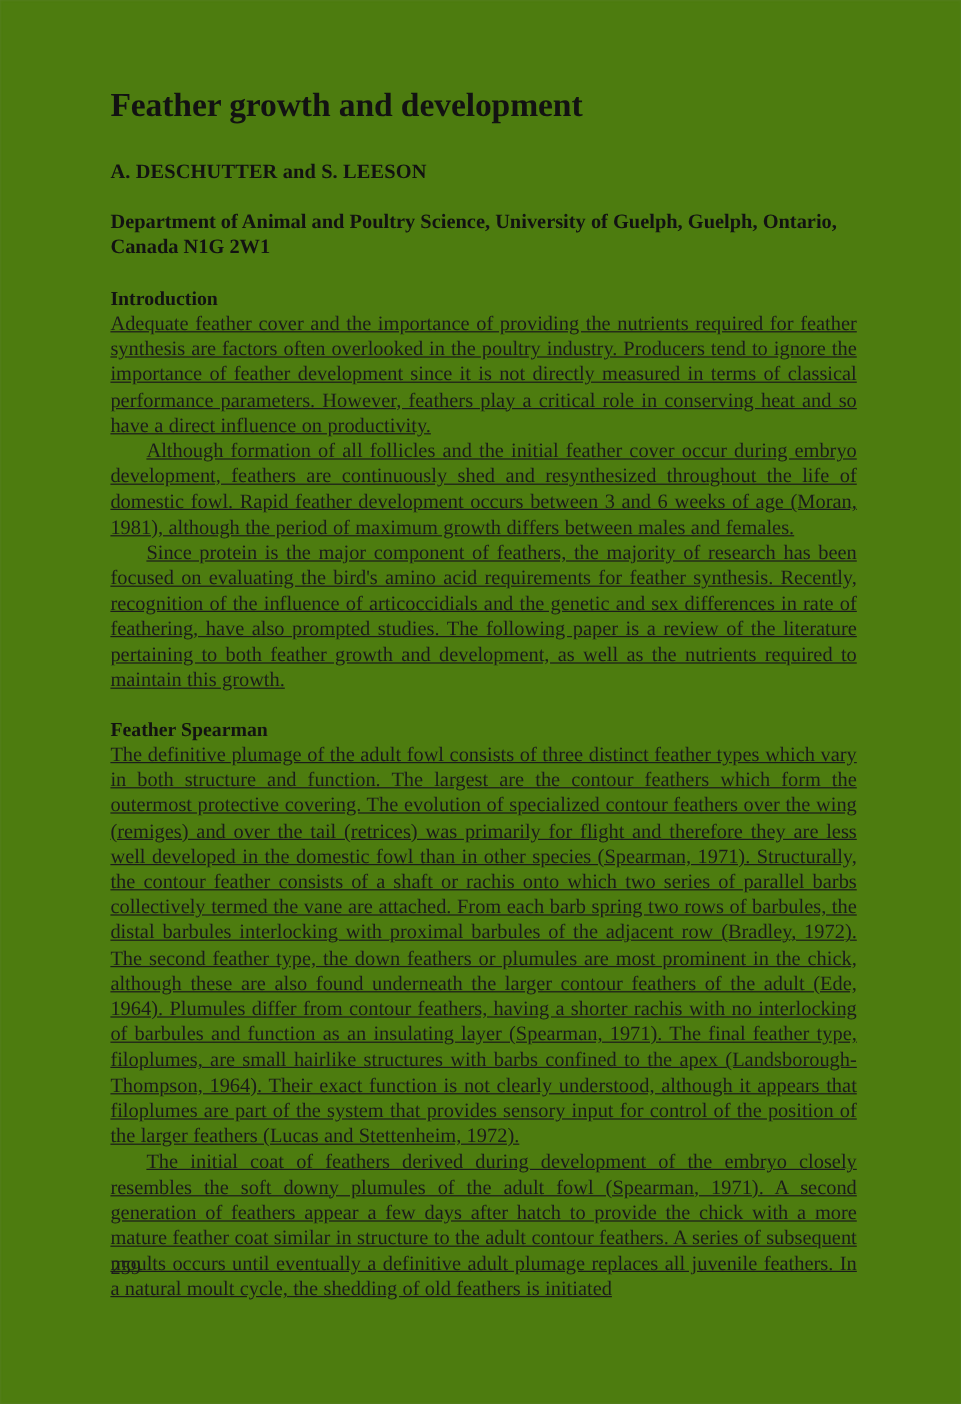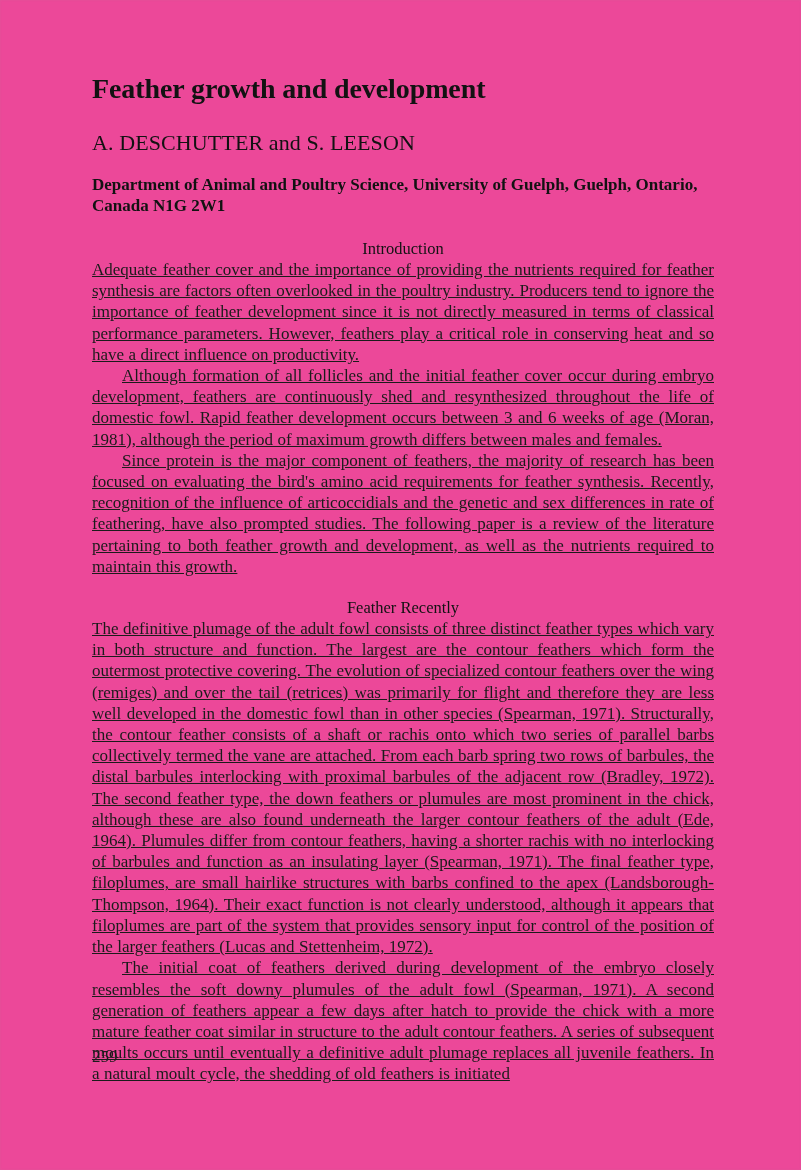--- a/index.html
+++ b/index.html
@@ -14,21 +14,21 @@
     font-family: "Liberation Serif", "DejaVu Serif", serif;
     color: #1b1b1b;
     position: relative;
   }
   .page {
     position: absolute;
     left: 0;
     top: 0;
     width: 801px;
     height: 1170px;
-    background: #ec4899;
+    background: #4d7c0f;
     box-sizing: border-box;
   }
   
   .page::before {
     content: "";
     position: absolute;
     left: 0; top: 0; right: 0; bottom: 0;
     box-shadow: inset 0 0 2px rgba(150,150,150,0.22);
     pointer-events: none;
   }
@@ -40,41 +40,40 @@
   }
   .doc-title {
     font-size: 28px;
     font-weight: bold;
     letter-spacing: -0.1px;
     line-height: 34px;
     margin: 0 0 26px 0;
     color: #121212;
   }
   .authors {
-    font-size: 22px;
-    font-weight: normal;
+    font-size: 17px;
+    font-weight: bold;
     line-height: 22px;
     margin: 0 0 20px 0;
     letter-spacing: 0.1px;
     color: #121212;
   }
   .affiliation {
     font-size: 17px;
     font-weight: bold;
     line-height: 21px;
     margin: 0 0 22px 0;
     color: #121212;
   }
   .section-heading {
     font-size: 16.5px;
-    font-weight: normal;
+    font-weight: bold;
     line-height: 21px;
     margin: 0;
     color: #121212;
-    text-align: center;
   }
   .section-heading.spaced {
     margin-top: 20px;
   }
   .body-par {
     font-size: 17px;
     line-height: 21.2px;
     margin: 0;
     text-align: justify;
     text-justify: inter-word;
@@ -109,21 +108,21 @@
     <div class="affiliation">Department of Animal and Poultry Science, University of Guelph, Guelph, Ontario, Canada N1G 2W1</div>
 
     <h2 class="section-heading">Introduction</h2>
 
     <p class="body-par">Adequate feather cover and the importance of providing the nutrients required for feather synthesis are factors often overlooked in the poultry industry. Producers tend to ignore the importance of feather development since it is not directly measured in terms of classical performance parameters. However, feathers play a critical role in conserving heat and so have a direct influence on productivity.</p>
 
     <p class="body-par indent">Although formation of all follicles and the initial feather cover occur during embryo development, feathers are continuously shed and resynthesized throughout the life of domestic fowl. Rapid feather development occurs between 3 and 6 weeks of age (Moran, 1981), although the period of maximum growth differs between males and females.</p>
 
     <p class="body-par indent">Since protein is the major component of feathers, the majority of research has been focused on evaluating the bird's amino acid requirements for feather synthesis. Recently, recognition of the influence of articoccidials and the genetic and sex differences in rate of feathering, have also prompted studies. The following paper is a review of the literature pertaining to both feather growth and development, as well as the nutrients required to maintain this growth.</p>
 
-    <h2 class="section-heading spaced">Feather Recently</h2>
+    <h2 class="section-heading spaced">Feather Spearman</h2>
 
     <p class="body-par">The definitive plumage of the adult fowl consists of three distinct feather types which vary in both structure and function. The largest are the contour feathers which form the outermost protective covering. The evolution of specialized contour feathers over the wing (remiges) and over the tail (retrices) was primarily for flight and therefore they are less well developed in the domestic fowl than in other species (Spearman, 1971). Structurally, the contour feather consists of a shaft or rachis onto which two series of parallel barbs collectively termed the vane are attached. From each barb spring two rows of barbules, the distal barbules interlocking with proximal barbules of the adjacent row (Bradley, 1972). The second feather type, the down feathers or plumules are most prominent in the chick, although these are also found underneath the larger contour feathers of the adult (Ede, 1964). Plumules differ from contour feathers, having a shorter rachis with no interlocking of barbules and function as an insulating layer (Spearman, 1971). The final feather type, filoplumes, are small hairlike structures with barbs confined to the apex (Landsborough-Thompson, 1964). Their exact function is not clearly understood, although it appears that filoplumes are part of the system that provides sensory input for control of the position of the larger feathers (Lucas and Stettenheim, 1972).</p>
 
     <p class="body-par indent">The initial coat of feathers derived during development of the embryo closely resembles the soft downy plumules of the adult fowl (Spearman, 1971). A second generation of feathers appear a few days after hatch to provide the chick with a more mature feather coat similar in structure to the adult contour feathers. A series of subsequent moults occurs until eventually a definitive adult plumage replaces all juvenile feathers. In a natural moult cycle, the shedding of old feathers is initiated</p>
 
   </div>
 
   <div class="page-number">259</div>
 </div>
 

